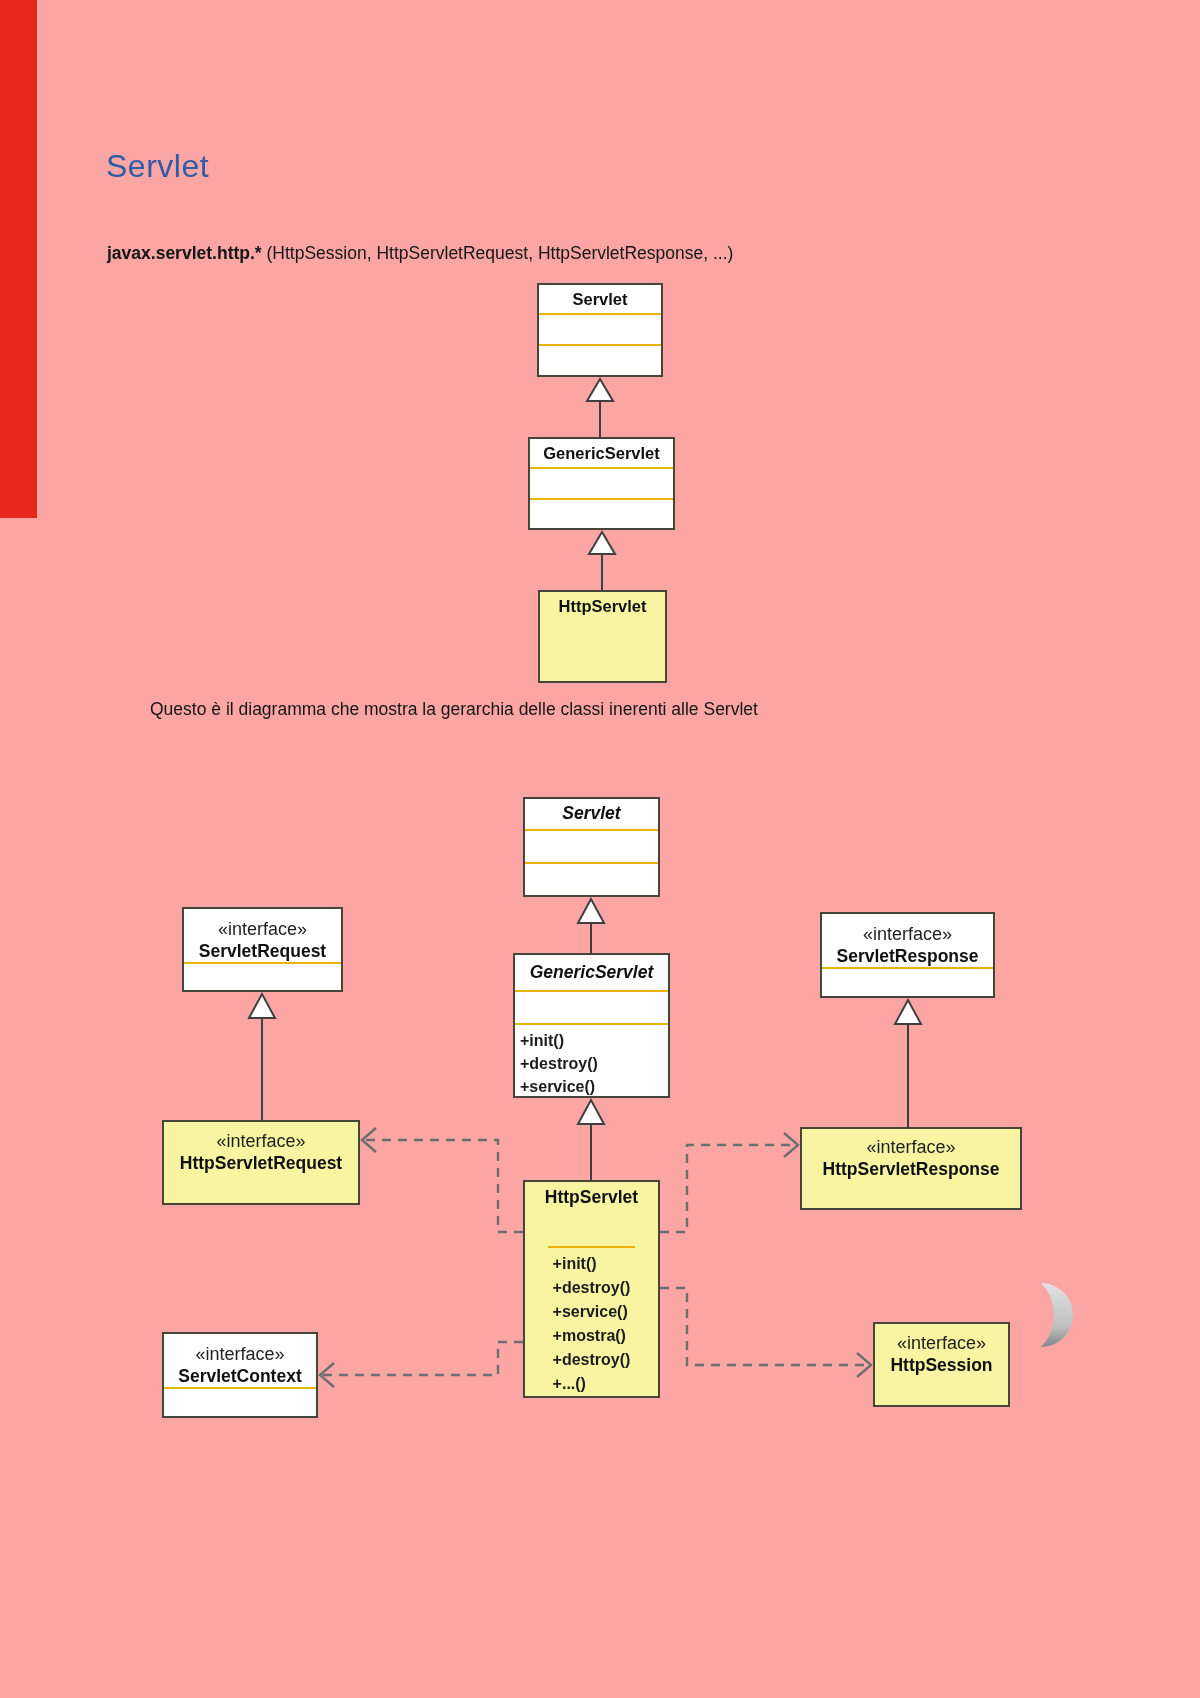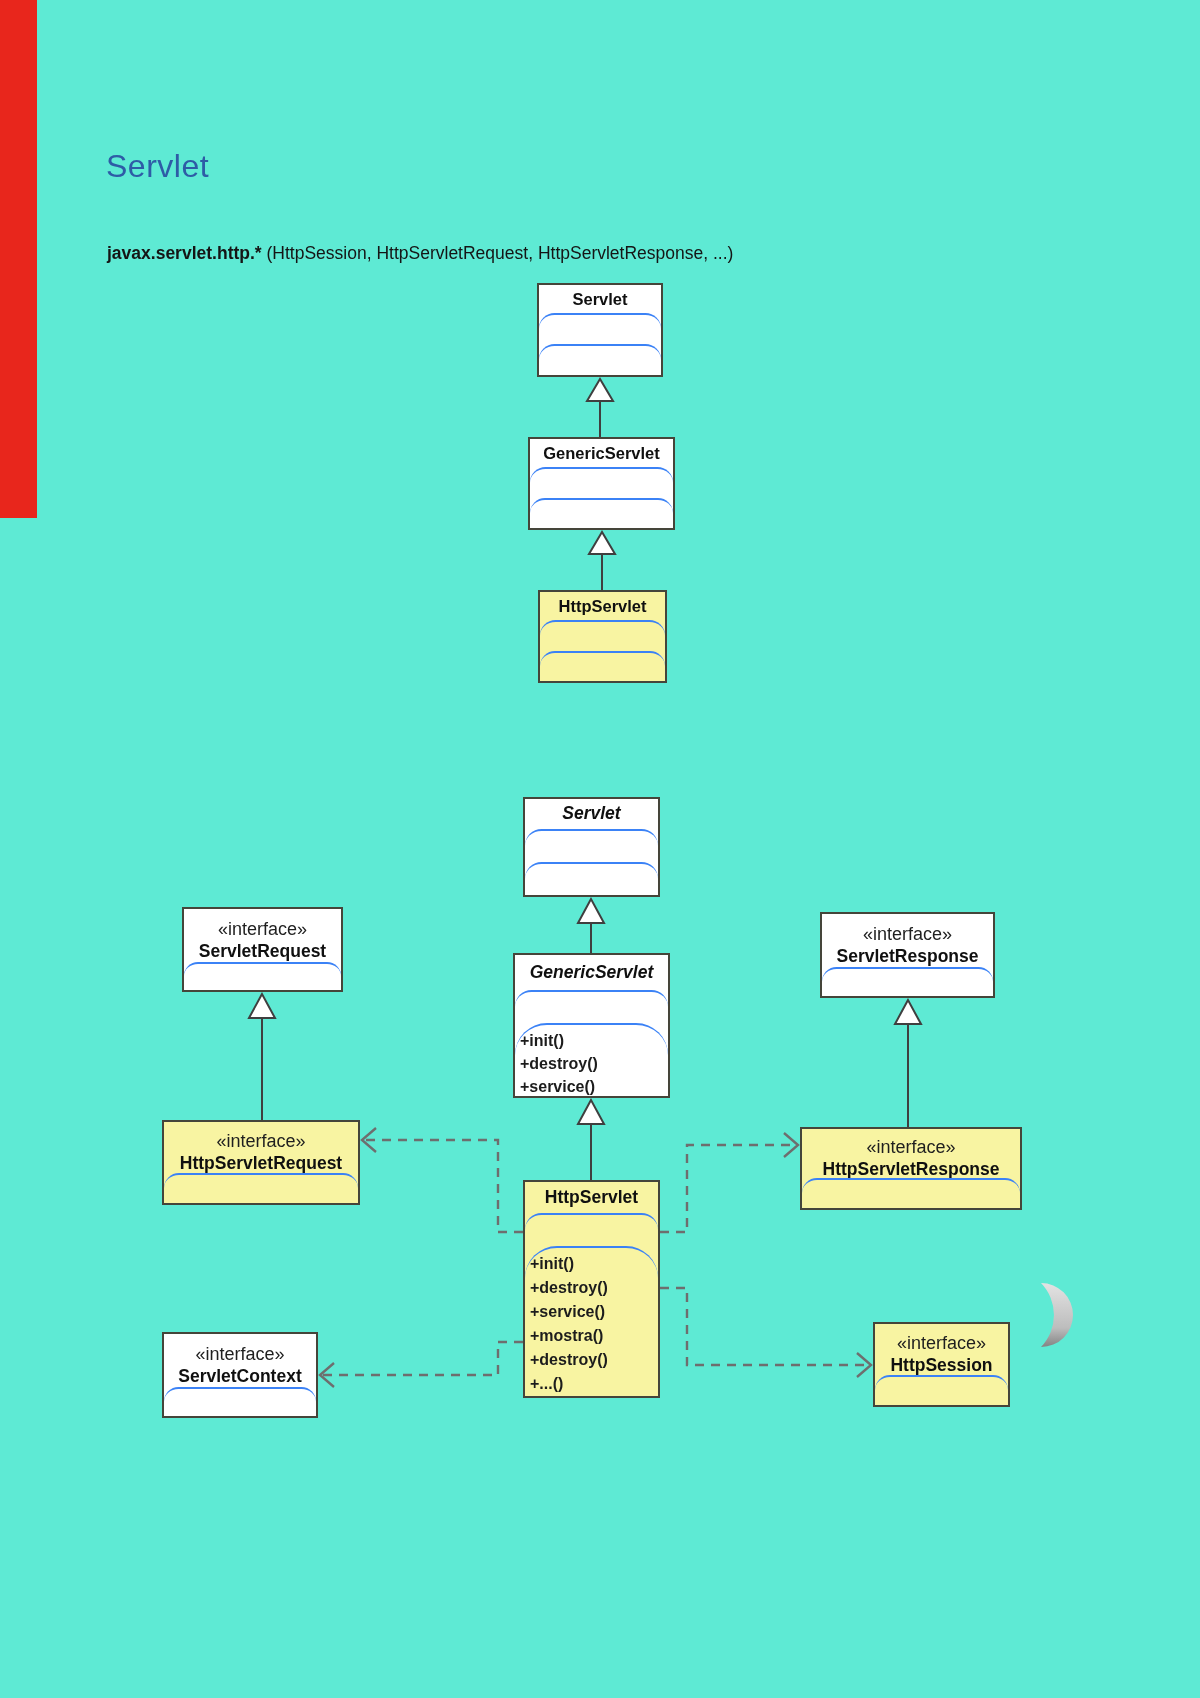--- a/index.html
+++ b/index.html
@@ -1,33 +1,33 @@
 <!DOCTYPE html>
 <html><head>
 <meta charset="utf-8">
 <style>
   html,body{margin:0;padding:0;background:#ffffff;}
-  .page{position:relative;width:1200px;height:1698px;background:#5eead4;overflow:hidden;
+  .page{position:relative;width:1200px;height:1698px;background:#fca5a5;overflow:hidden;
         font-family:"Liberation Sans",sans-serif;color:#1a1a1a;}
   .ribbon{position:absolute;left:0;top:0;width:37px;height:518px;background:#e8261c;}
   .heading{position:absolute;left:106px;top:148px;font-size:32px;font-weight:400;
            color:#2e5ca6;letter-spacing:0.5px;}
   .intro{position:absolute;left:107px;top:193px;width:830px;font-size:17.5px;line-height:28px;color:#151515;}
   .caption{position:absolute;left:150px;top:699px;font-size:17.5px;color:#151515;}
 
   
   .ubox{position:absolute;box-sizing:border-box;border:2px solid #45453a;background:#ffffff;
         display:flex;flex-direction:column;}
-  .ubox.yellow{background:#f8f4a2;}
+  .ubox.yellow{background:#f8f4a2;align-items:center;}
   .utitle{display:flex;flex-direction:column;align-items:center;justify-content:center;flex:0 0 auto;}
   .stereo{font-size:18px;color:#1f1f1f;line-height:1.25;margin-top:10px;}
   .uname{font-size:17.5px;font-weight:bold;color:#101010;line-height:1.25;}
   .uname.small{font-size:16.5px;}
   .uname.abstract{font-style:italic;}
-  .ucomp{border-top:2px solid #3b82f6;flex:1 1 auto;border-radius:32px;}
+  .ucomp{border-top:2px solid #eab308;flex:1 1 auto;}
   .ucomp.fixed{flex:0 0 auto;}
   .methods{padding:4px 5px 0 5px;font-size:16px;font-weight:bold;color:#1c1c1c;}
   .methods .mline{white-space:nowrap;}
   .m3 .mline{line-height:23px;}
   .m6 .mline{line-height:24px;}
 
   svg.overlay{position:absolute;left:0;top:0;pointer-events:none;}
   .solidline{stroke:#3f3f3f;stroke-width:2;fill:none;}
   .tri{fill:#ffffff;stroke:#3f3f3f;stroke-width:2;}
   .dash{stroke:#6e6e6e;stroke-width:2.4;fill:none;stroke-dasharray:9 7;}
@@ -61,20 +61,21 @@
   </div>
 
   <div class="ubox yellow" style="left:538px;top:590px;width:129px;height:93px;">
     <div class="utitle" style="height:28px;">
         <div class="uname small">HttpServlet</div>
       </div>
     <div class="ucomp"></div>
     <div class="ucomp"></div>
   </div>
 
+  <div class="caption">Questo è il diagramma che mostra la gerarchia delle classi inerenti alle Servlet</div>
 
   <div class="ubox" style="left:523px;top:797px;width:137px;height:100px;">
     <div class="utitle" style="height:30px;">
         <div class="uname abstract">Servlet</div>
       </div>
     <div class="ucomp"></div>
     <div class="ucomp"></div>
   </div>
 
   <div class="ubox" style="left:513px;top:953px;width:157px;height:145px;">

